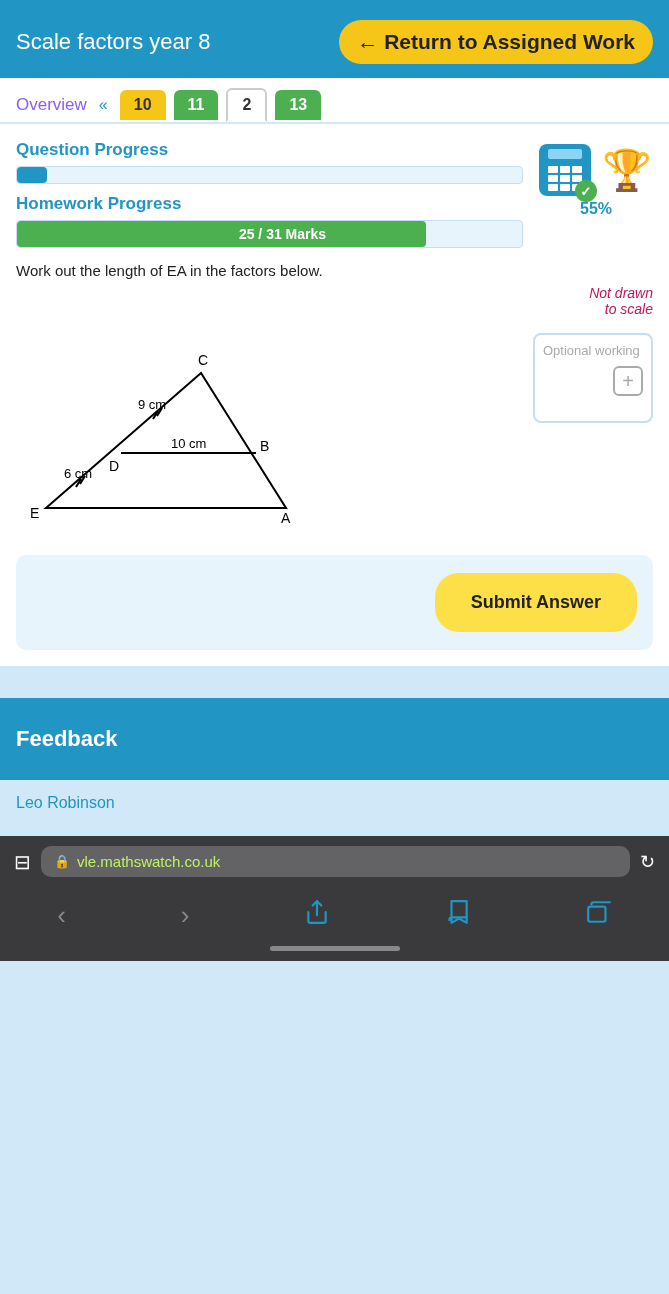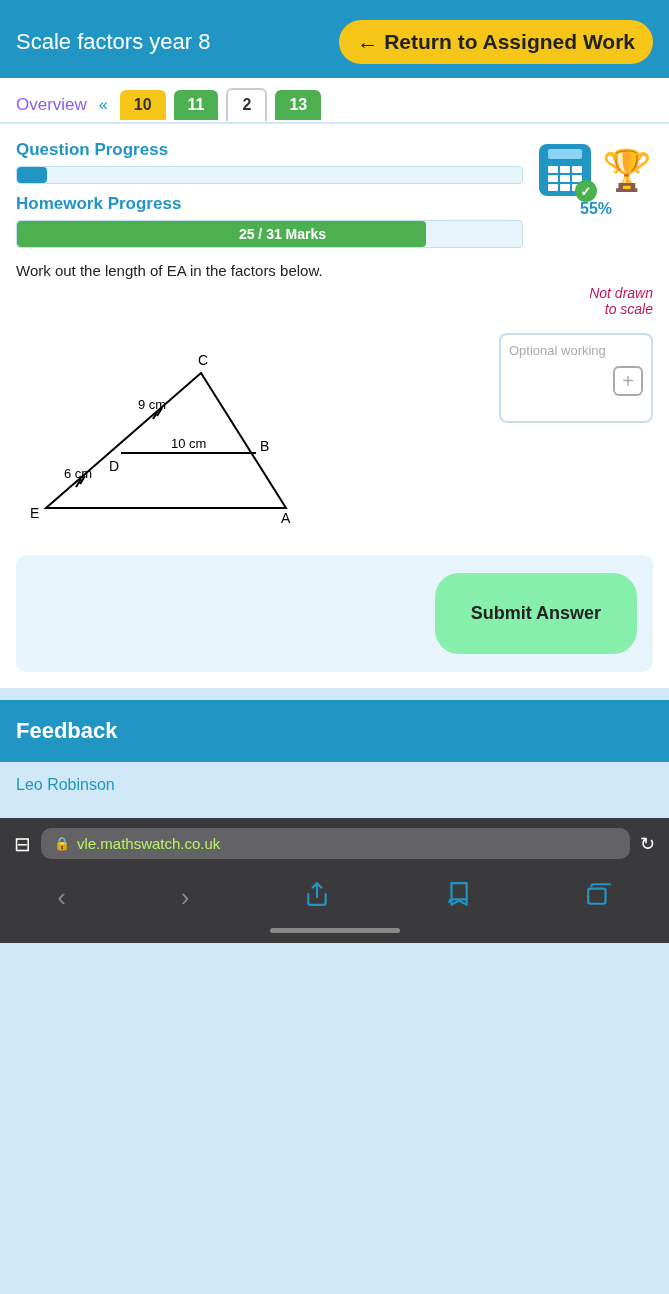--- a/index.html
+++ b/index.html
@@ -248,21 +248,21 @@
       justify-content: space-between;
       gap: 10px;
       margin-top: 6px;
     }
     .diagram-area {
       flex: 1;
     }
 
     
     .optional-working-box {
-      width: 154px;
+      width: 120px;
       border: 2px solid #c5dff0;
       border-radius: 8px;
       padding: 8px;
       background: white;
       display: flex;
       flex-direction: column;
       align-items: flex-start;
       min-height: 90px;
       margin-left: 8px;
     }
@@ -311,35 +311,35 @@
     
     .submit-area {
       background: #e8f4fb;
       border-radius: 10px;
       padding: 18px 16px;
       margin-top: 18px;
       display: flex;
       justify-content: flex-end;
     }
     .submit-btn {
-      background: #86efac;
+      background: #fde047;
       color: #222;
       border: none;
       border-radius: 24px;
-      padding: 30px 36px;
+      padding: 19px 36px;
       font-size: 18px;
       font-weight: bold;
       cursor: pointer;
     }
 
     
     .feedback-header {
       background: #2196c4;
-      padding: 18px 16px;
-      margin-top: 12px;
+      padding: 28px 16px;
+      margin-top: 32px;
     }
     .feedback-title {
       color: white;
       font-size: 22px;
       font-weight: bold;
     }
     .feedback-body {
       background: #d0e8f8;
       padding: 14px 16px;
     }

